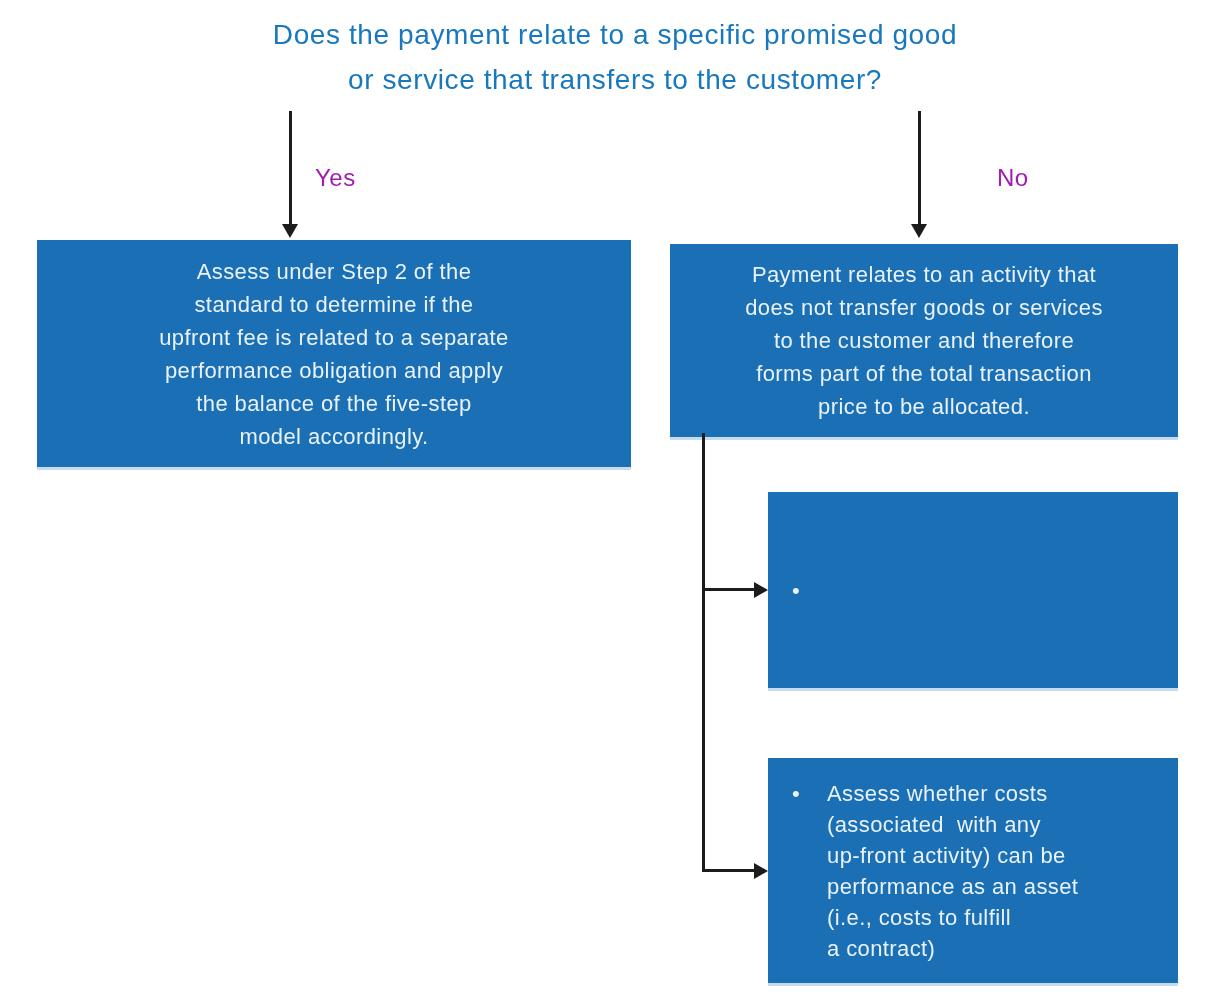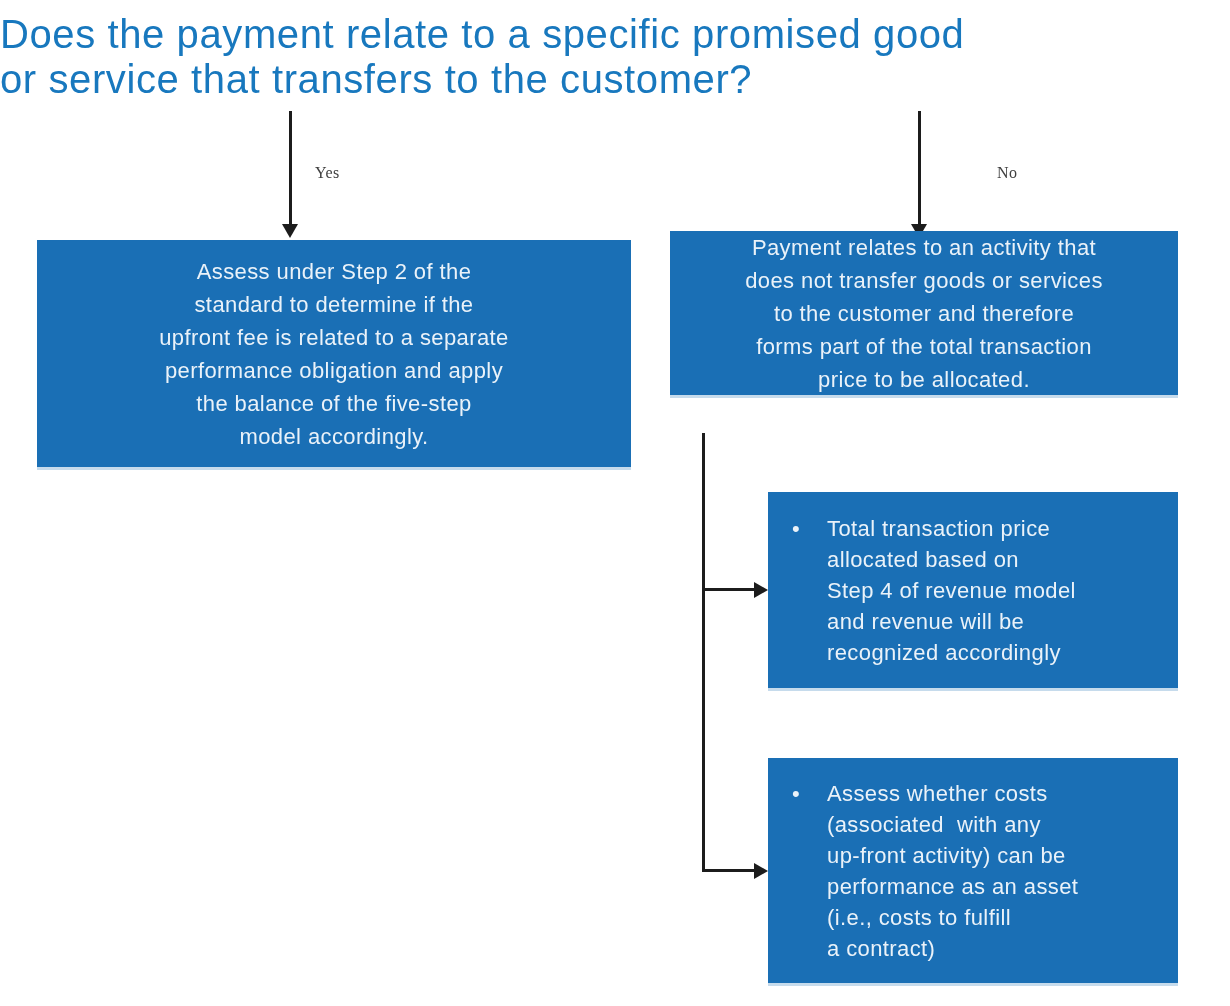--- a/index.html
+++ b/index.html
@@ -8,47 +8,46 @@
     width: 1230px;
     height: 1006px;
     background: #ffffff;
     font-family: "Liberation Sans", sans-serif;
     overflow: hidden;
   }
   .title {
     position: absolute;
     left: 0; top: 12px;
     width: 1230px;
-    text-align: left;
+    text-align: center;
     color: #1878BE;
-    font-size: 40px;
+    font-size: 28px;
     line-height: 45px;
     letter-spacing: 0.6px;
     white-space: pre;
   }
   .vline { position: absolute; width: 3px; background: #1c1c1c; }
   .hline { position: absolute; height: 3px; background: #1c1c1c; }
   .arrowhead-down {
     position: absolute; width: 0; height: 0;
     border-left: 8px solid transparent;
     border-right: 8px solid transparent;
     border-top: 14px solid #1c1c1c;
   }
   .arrowhead-right {
     position: absolute; width: 0; height: 0;
     border-top: 8px solid transparent;
     border-bottom: 8px solid transparent;
     border-left: 14px solid #1c1c1c;
   }
   .edge-label {
     position: absolute;
-    color: #404040;
-    font-size: 16px;
+    color: #a21caf;
+    font-size: 24px;
     letter-spacing: 0.5px;
-    font-family: Liberation Serif, serif;
   }
   .box {
     position: absolute;
     background: #1A6FB5;
     color: #EAF2F9;
     display: flex;
     align-items: center;
     justify-content: center;
     text-align: center;
     font-size: 22px;
@@ -95,44 +94,39 @@
 
   <div class="box" style="left:37px; top:240px; width:594px; height:227px;">
     <span>Assess under Step 2 of the
 standard to determine if the
 upfront fee is related to a separate
 performance obligation and apply
 the balance of the five-step
 model accordingly.</span>
   </div>
 
-  <div class="box" style="left:670px; top:231px; width:508px; height:164px;">
+  <div class="box" style="left:670px; top:244px; width:508px; height:193px;">
     <span>Payment relates to an activity that
 does not transfer goods or services
 to the customer and therefore
 forms part of the total transaction
 price to be allocated.</span>
   </div>
 
   <div class="vline" style="left:702px; top:433px; height:439px;"></div>
 
   <div class="hline" style="left:702px; top:588px; width:53px;"></div>
   <div class="arrowhead-right" style="left:754px; top:582px;"></div>
 
   <div class="hline" style="left:702px; top:869px; width:53px;"></div>
   <div class="arrowhead-right" style="left:754px; top:863px;"></div>
 
   <div class="outcome" style="left:768px; top:492px; width:410px; height:196px;">
     <div class="outcome-row">
       <span class="bullet">•</span>
-      <span class="outcome-text">Total transaction price
-allocated based on
-Step 4 of revenue model
-and revenue will be
-recognized accordingly</span>
     </div>
   </div>
 
   <div class="outcome" style="left:768px; top:758px; width:410px; height:225px;">
     <div class="outcome-row">
       <span class="bullet">•</span>
       <span class="outcome-text">Assess whether costs
 (associated  with any
 up-front activity) can be
 performance as an asset

